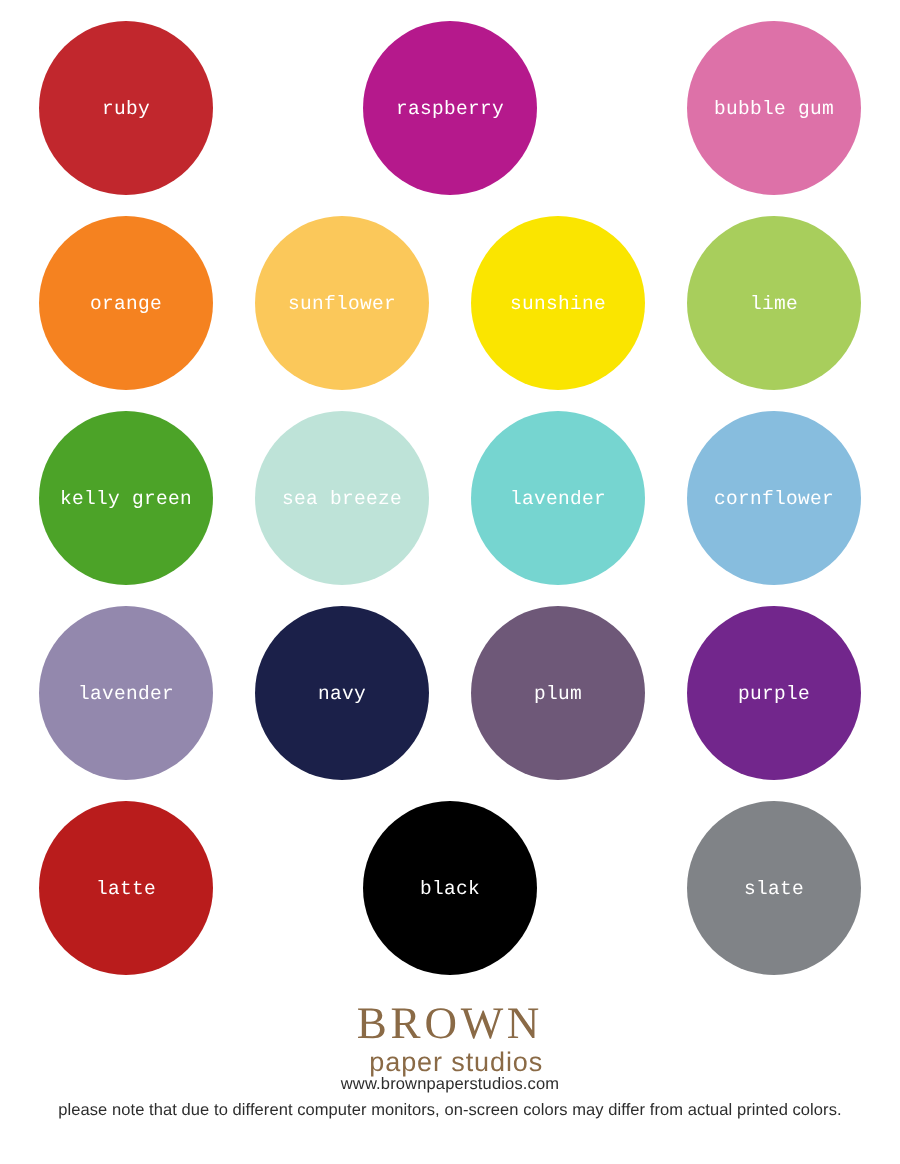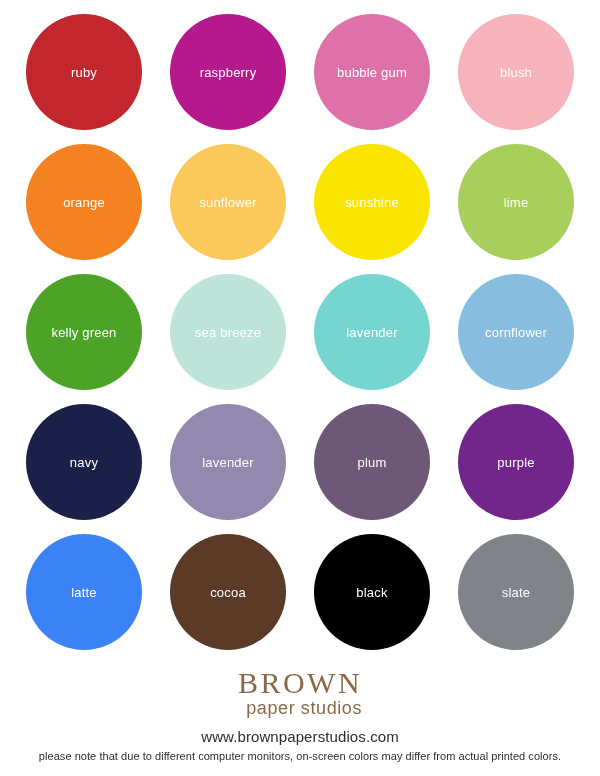--- a/index.html
+++ b/index.html
@@ -43,20 +43,21 @@
   }
 
   .swatch-label {
     color: #ffffff;
     font-size: 13px;
     font-weight: 400;
     letter-spacing: 0.2px;
     line-height: 1;
     text-align: center;
     white-space: nowrap;
+    font-family: Liberation Mono, monospace;
   }
 
   .footer {
     margin-top: 18px;
     display: flex;
     flex-direction: column;
     align-items: center;
     text-align: center;
   }
 
@@ -78,22 +79,21 @@
   .brand-secondary {
     font-family: "Liberation Sans", sans-serif;
     font-size: 18px;
     letter-spacing: 0.6px;
     color: #8A6A46;
     margin-top: 1px;
     line-height: 1;
   }
 
   .site-url {
-    margin-top: 11px;
-    font-size: 15px;
+    font-size: 11px;
     color: #2d2d2d;
     letter-spacing: 0.1px;
     text-align: right;
   }
 
   .disclaimer {
     margin-top: 5px;
     font-size: 11px;
     color: #2d2d2d;
     letter-spacing: 0.05px;
@@ -109,23 +109,20 @@
 
     <div class="swatch-row">
       <div class="swatch" style="background-color: rgb(193, 39, 45);">
         <span class="swatch-label">ruby</span>
       </div>
       <div class="swatch" style="background-color: rgb(181, 25, 140);">
         <span class="swatch-label">raspberry</span>
       </div>
       <div class="swatch" style="background-color: rgb(221, 113, 168); align-items: center;">
         <span class="swatch-label">bubble gum</span>
-      </div>
-      <div class="swatch" style="background-color: rgb(247, 179, 188);">
-        <span class="swatch-label">blush</span>
       </div>
     </div>
 
     <div class="swatch-row">
       <div class="swatch" style="background-color: rgb(245, 130, 32);">
         <span class="swatch-label">orange</span>
       </div>
       <div class="swatch" style="background-color: rgb(251, 200, 90); align-items: center;">
         <span class="swatch-label">sunflower</span>
       </div>
@@ -146,40 +143,37 @@
       </div>
       <div class="swatch" style="background-color: rgb(118, 213, 208);">
         <span class="swatch-label">lavender</span>
       </div>
       <div class="swatch" style="background-color: rgb(135, 189, 222);">
         <span class="swatch-label">cornflower</span>
       </div>
     </div>
 
     <div class="swatch-row">
+      <div class="swatch" style="background-color: rgb(147, 136, 173);">
+        <span class="swatch-label">lavender</span>
+      </div>
       <div class="swatch" style="background-color: rgb(27, 32, 73);">
         <span class="swatch-label">navy</span>
-      </div>
-      <div class="swatch" style="background-color: rgb(147, 136, 173);">
-        <span class="swatch-label">lavender</span>
       </div>
       <div class="swatch" style="background-color: rgb(110, 88, 120);">
         <span class="swatch-label">plum</span>
       </div>
       <div class="swatch" style="background-color: rgb(114, 38, 140);">
         <span class="swatch-label">purple</span>
       </div>
     </div>
 
     <div class="swatch-row">
-      <div class="swatch" style="background-color: #3b82f6; justify-content: center;">
+      <div class="swatch" style="background-color: #b91c1c; justify-content: center;">
         <span class="swatch-label">latte</span>
-      </div>
-      <div class="swatch" style="background-color: rgb(91, 58, 39);">
-        <span class="swatch-label">cocoa</span>
       </div>
       <div class="swatch" style="background-color: rgb(0, 0, 0);">
         <span class="swatch-label">black</span>
       </div>
       <div class="swatch" style="background-color: rgb(128, 131, 135);">
         <span class="swatch-label">slate</span>
       </div>
     </div>
 
   </div>

